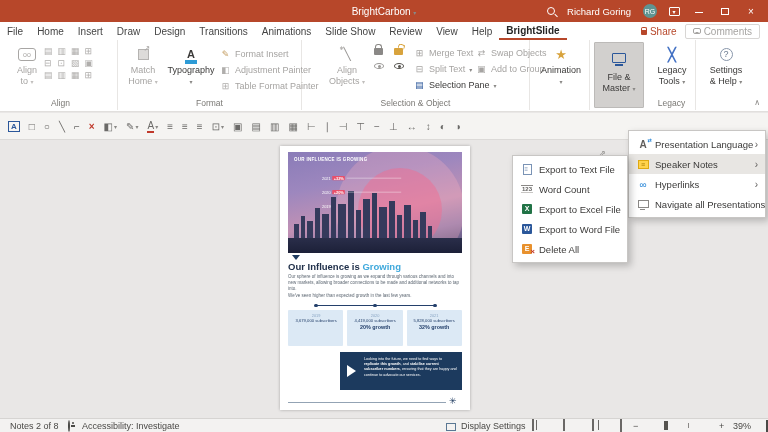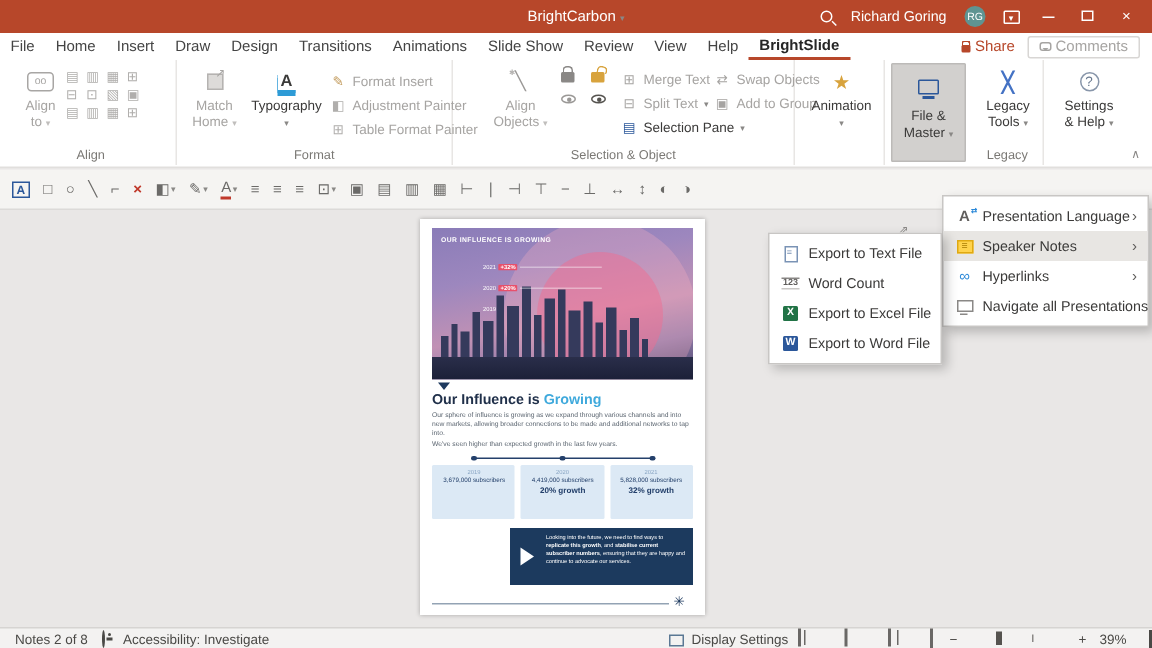--- a/index.html
+++ b/index.html
@@ -613,20 +613,26 @@
         <span class="xlic">X</span>
       </span>
     <span>Export to Excel File</span>
   </div>
   <div class="mitem">
     <span class="mic">
         <span class="wdic">W</span>
       </span>
     <span>Export to Word File</span>
   </div>
+  <div class="mitem">
+    <span class="mic">
+        <span class="delic">E</span>
+      </span>
+    <span>Delete All</span>
+  </div>
 </div>
 
 <div class="abs statusbar">
   <span class="sb" style="left:10px;">Notes 2 of 8</span>
   <span class="sb accic" style="left:68px;"></span>
   <span class="sb" style="left:82px;">Accessibility: Investigate</span>
 
   <span class="sb minimon" style="left:446px;top:4px;"></span>
   <span class="sb" style="left:461px;">Display Settings</span>
 

